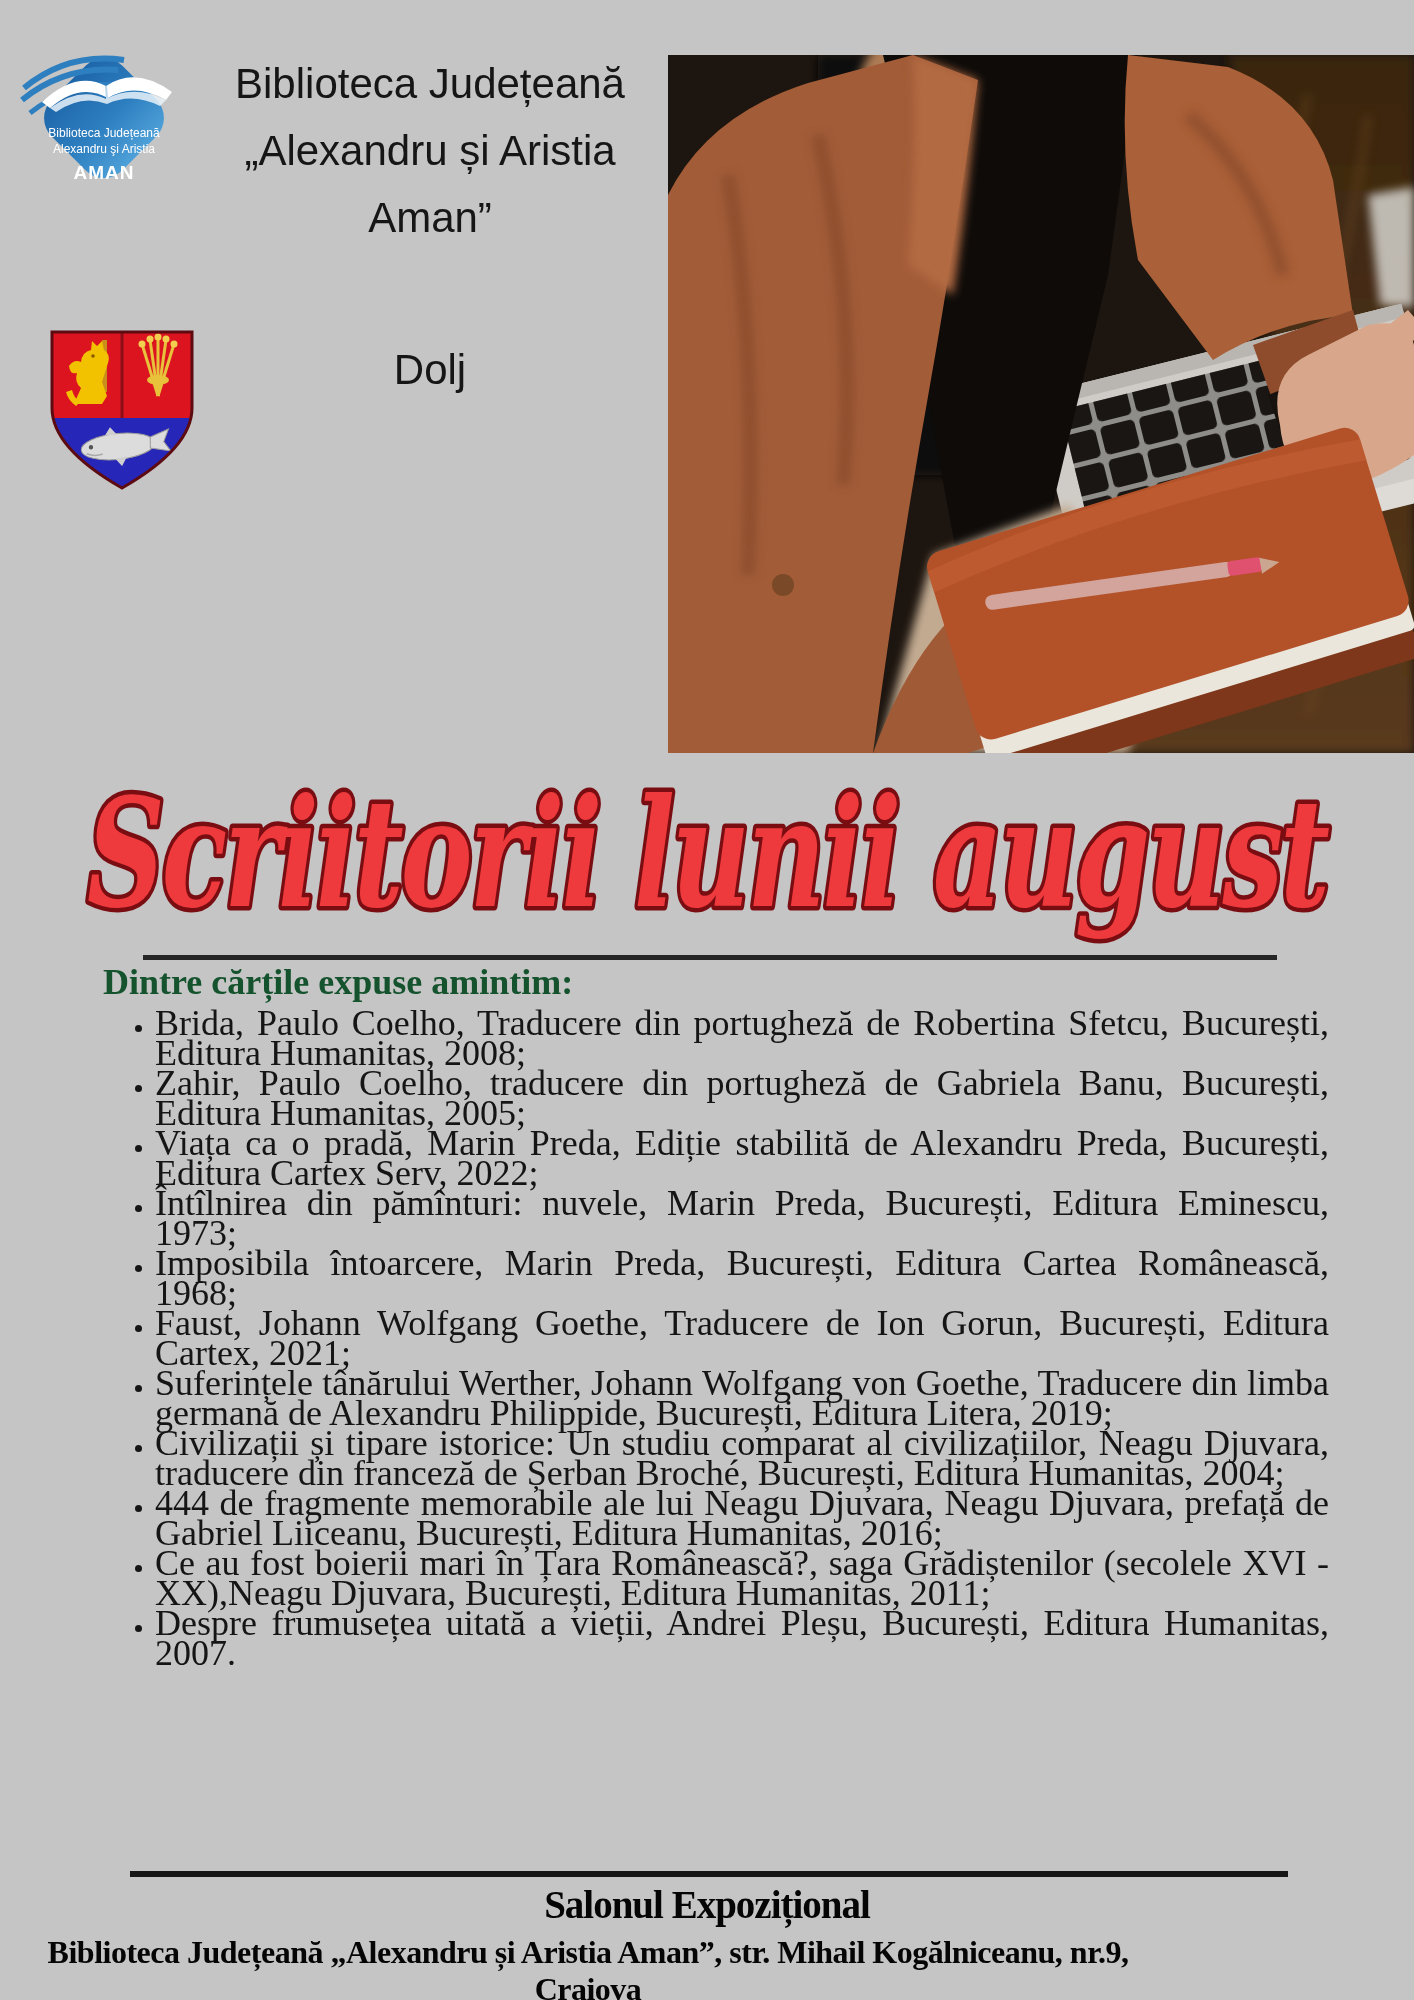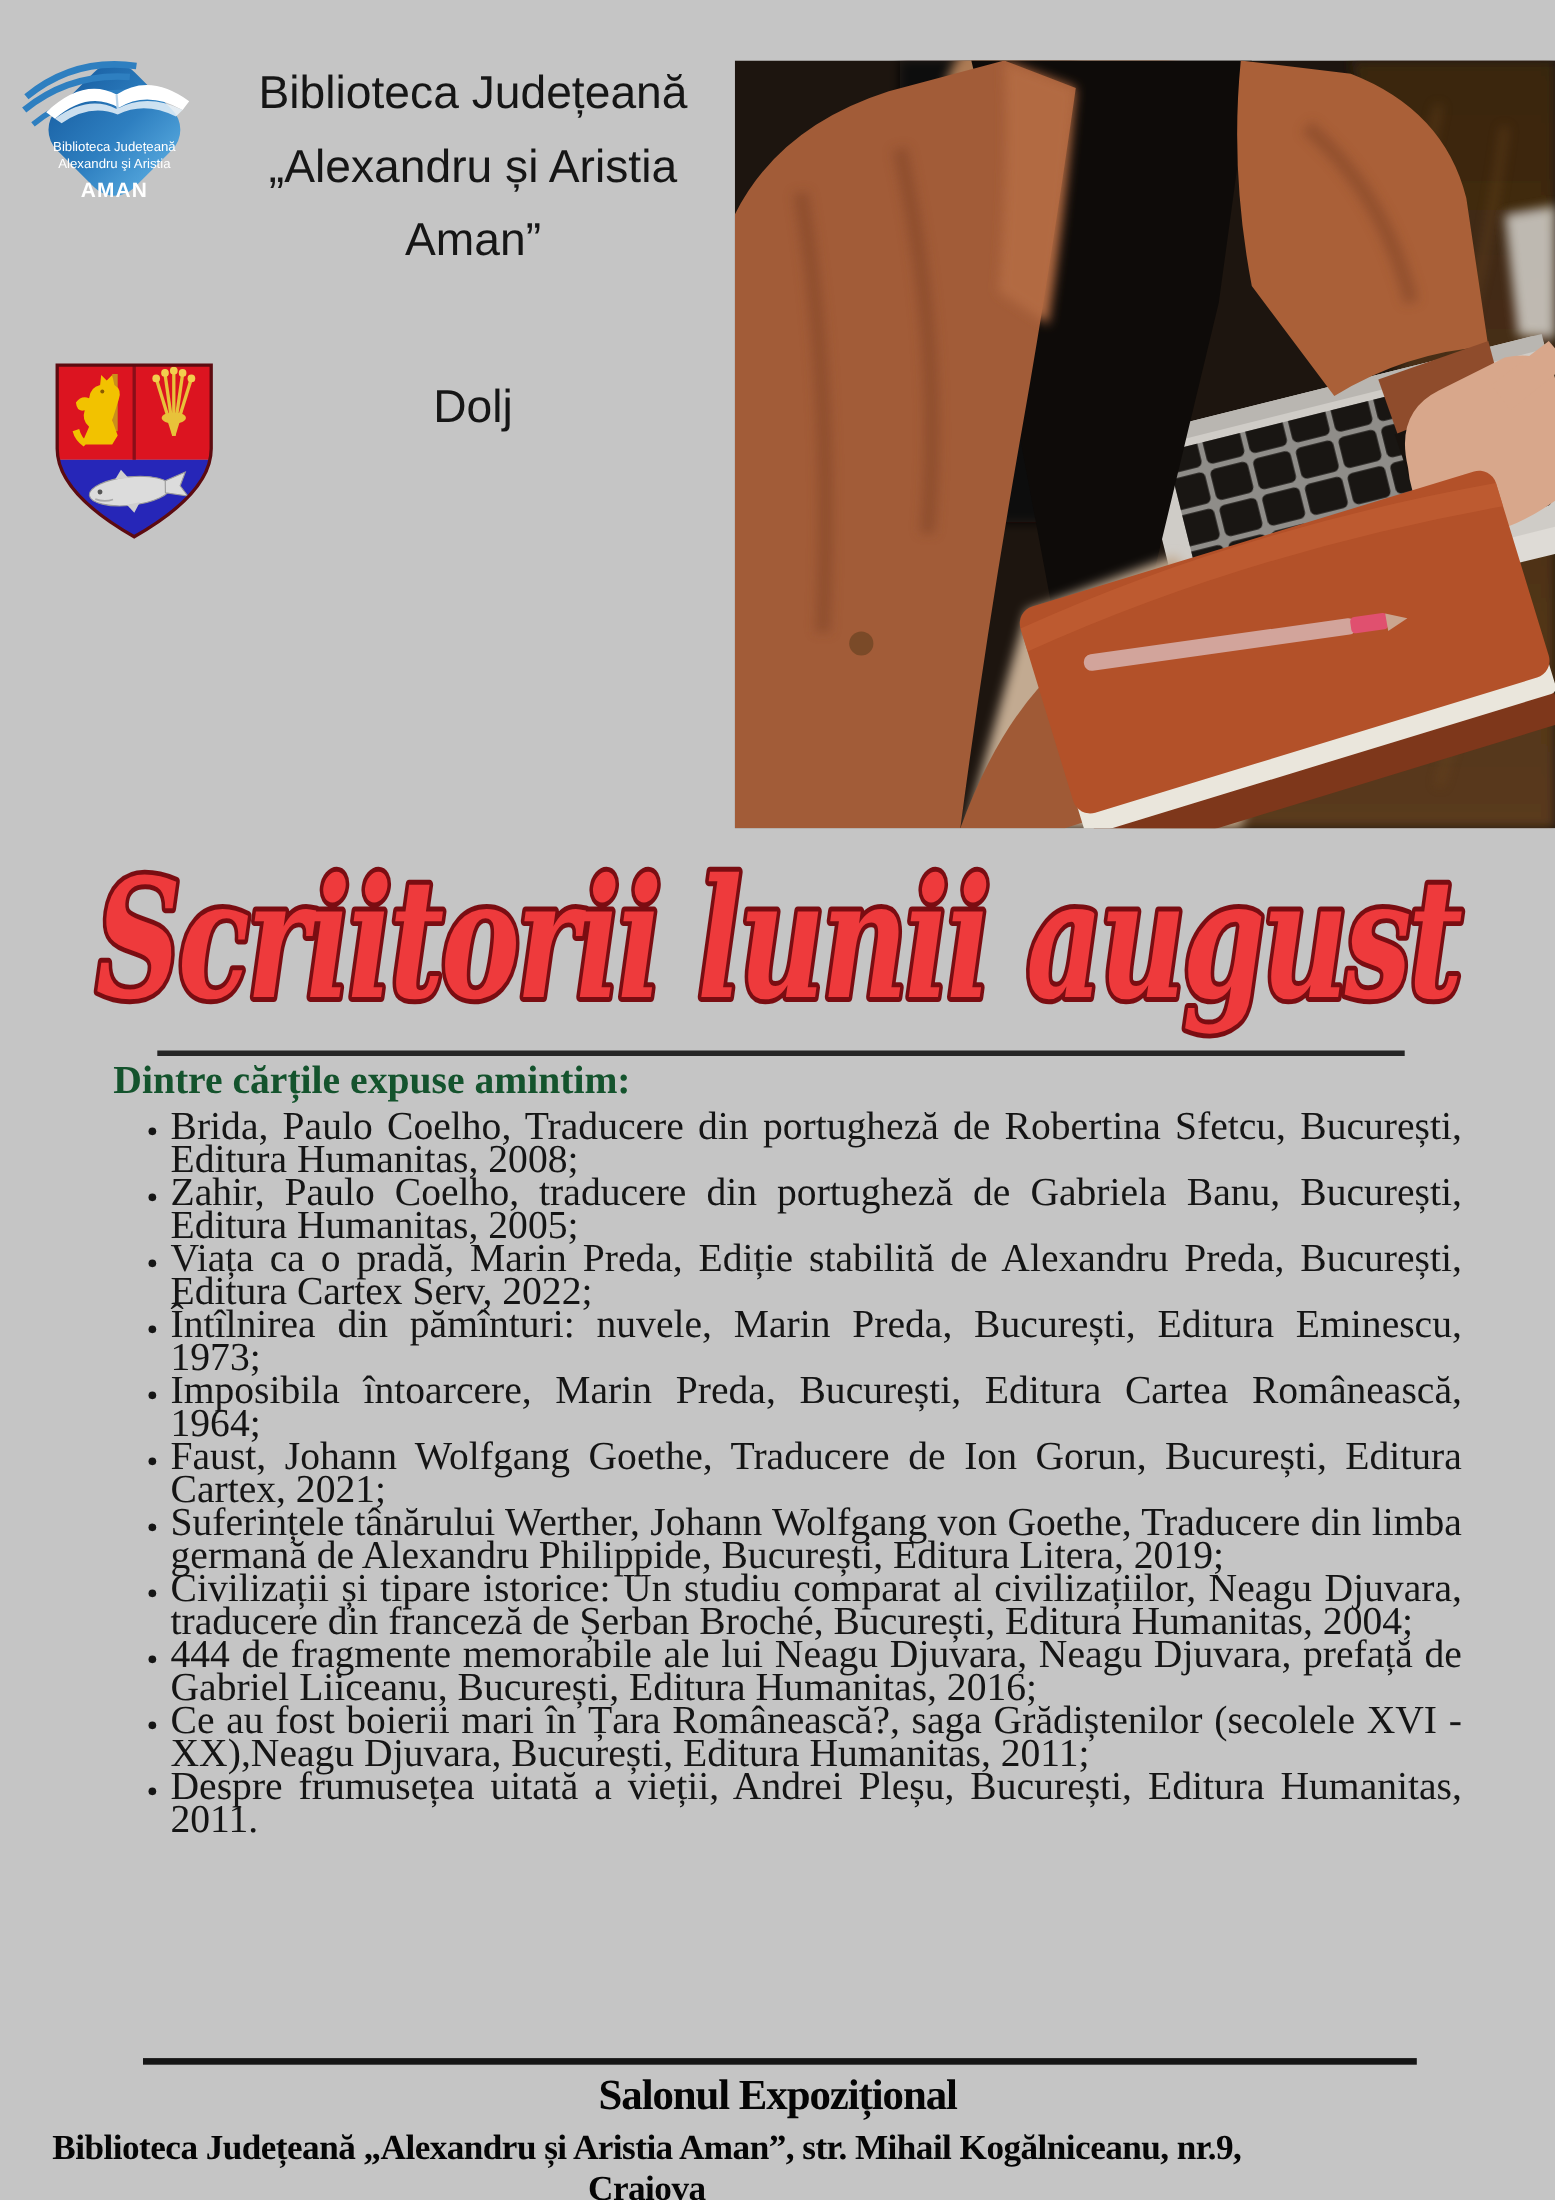--- a/index.html
+++ b/index.html
@@ -206,27 +206,27 @@
   </svg>
   <div id="title-underline"></div>
 
   <div id="books">
     <p id="books-heading">Dintre cărțile expuse amintim:</p>
     <ul>
       <li>Brida, Paulo Coelho, Traducere din portugheză de Robertina Sfetcu, București, Editura Humanitas, 2008;</li>
       <li>Zahir, Paulo Coelho, traducere din portugheză de Gabriela Banu, București, Editura Humanitas, 2005;</li>
       <li>Viața ca o pradă, Marin Preda, Ediție stabilită de Alexandru Preda, București, Editura Cartex Serv, 2022;</li>
       <li>Întîlnirea din pămînturi: nuvele, Marin Preda, București, Editura Eminescu, 1973;</li>
-      <li>Imposibila întoarcere, Marin Preda, București, Editura Cartea Românească, 1964;</li>
+      <li>Imposibila întoarcere, Marin Preda, București, Editura Cartea Românească, 1968;</li>
       <li>Faust, Johann Wolfgang Goethe, Traducere de Ion Gorun, București, Editura Cartex, 2021;</li>
       <li>Suferințele tânărului Werther, Johann Wolfgang von Goethe, Traducere din limba germană de Alexandru Philippide, București, Editura Litera, 2019;</li>
       <li>Civilizații și tipare istorice: Un studiu comparat al civilizațiilor, Neagu Djuvara, traducere din franceză de Șerban Broché, București, Editura Humanitas, 2004;</li>
       <li>444 de fragmente memorabile ale lui Neagu Djuvara, Neagu Djuvara, prefață de Gabriel Liiceanu, București, Editura Humanitas, 2016;</li>
       <li>Ce au fost boierii mari în Țara Românească?, saga Grădiștenilor (secolele XVI - XX),Neagu Djuvara, București, Editura Humanitas, 2011;</li>
-      <li>Despre frumusețea uitată a vieții, Andrei Pleșu, București, Editura Humanitas, 2011.</li>
+      <li>Despre frumusețea uitată a vieții, Andrei Pleșu, București, Editura Humanitas, 2007.</li>
     </ul>
   </div>
 
   <div id="footer-line"></div>
   <div id="footer-venue">Salonul Expozițional</div>
   <div id="footer-address">Biblioteca Județeană „Alexandru și Aristia Aman”, str. Mihail Kogălniceanu, nr.9, Craiova</div>
 
 </div>
 
 </body></html>

